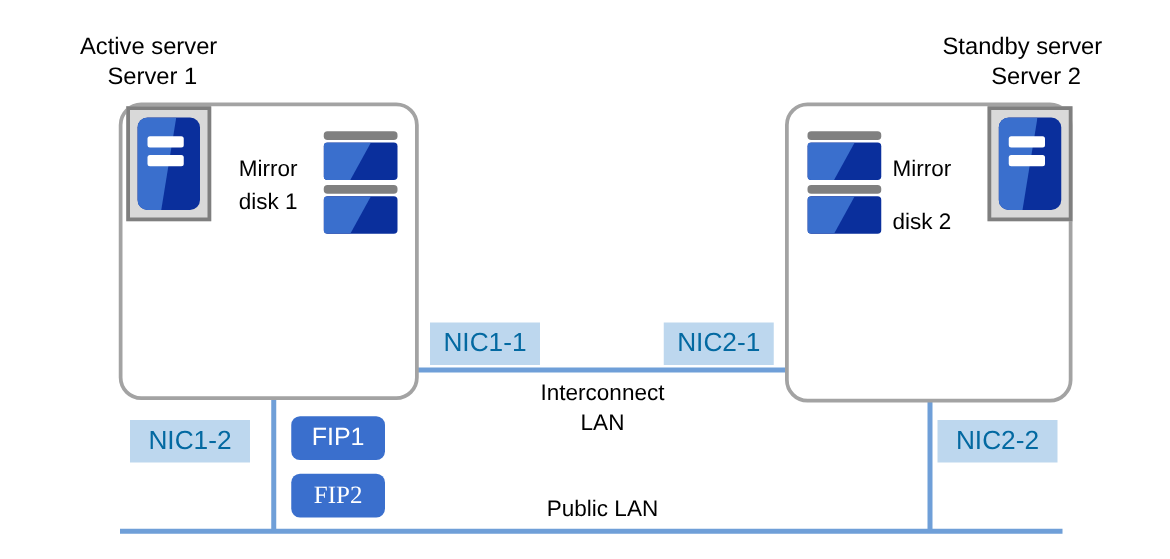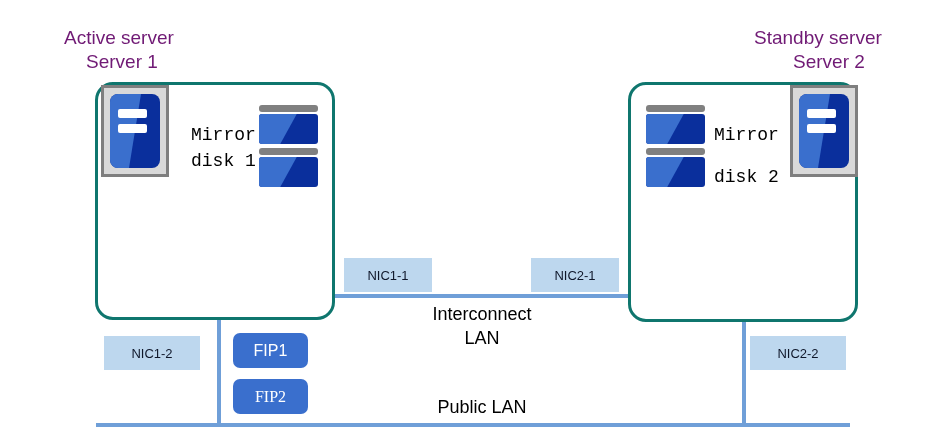--- a/index.html
+++ b/index.html
@@ -15,21 +15,21 @@
     width: 936px;
     height: 447px;
     background: #ffffff;
     overflow: hidden;
   }
 
   
   .title-text {
     position: absolute;
     font-size: 19px;
-    color: #701a75;
+    color: #000000;
     white-space: nowrap;
     line-height: 24px;
   }
   .lan-text {
     position: absolute;
     font-size: 18px;
     color: #000000;
     white-space: nowrap;
     line-height: 24px;
     text-align: center;
@@ -38,25 +38,24 @@
     position: absolute;
     font-size: 18px;
     color: #000000;
     white-space: nowrap;
     line-height: 26px;
   }
 
   
   .server-box {
     position: absolute;
-    border: 3px solid #0f766e;
+    border: 3px solid #a3a3a3;
     border-radius: 18px;
     background: #ffffff;
     box-sizing: border-box;
-    font-family: Liberation Mono, monospace;
   }
 
   
   .server-icon {
     position: absolute;
     background: #d9d9d9;
     border: 3px solid #7f7f7f;
     box-sizing: border-box;
     padding: 6px;
   }
@@ -133,33 +132,33 @@
     position: absolute;
     width: 4px;
     background: #6f9fd8;
   }
 
   
   .nic-pill {
     position: absolute;
     background: #bdd7ee;
     border-radius: 0;
-    color: #0f172a;
-    font-size: 13px;
+    color: #0369a1;
+    font-size: 21px;
     display: flex;
     align-items: center;
     justify-content: center;
     box-sizing: border-box;
   }
   .fip-pill {
     position: absolute;
     background: #3a6fcd;
     border-radius: 7px;
     color: #ffffff;
-    font-size: 16px;
+    font-size: 20px;
     display: flex;
     align-items: center;
     justify-content: center;
     box-sizing: border-box;
   }
 </style>
 </head>
 <body>
 
 <div id="canvas">

